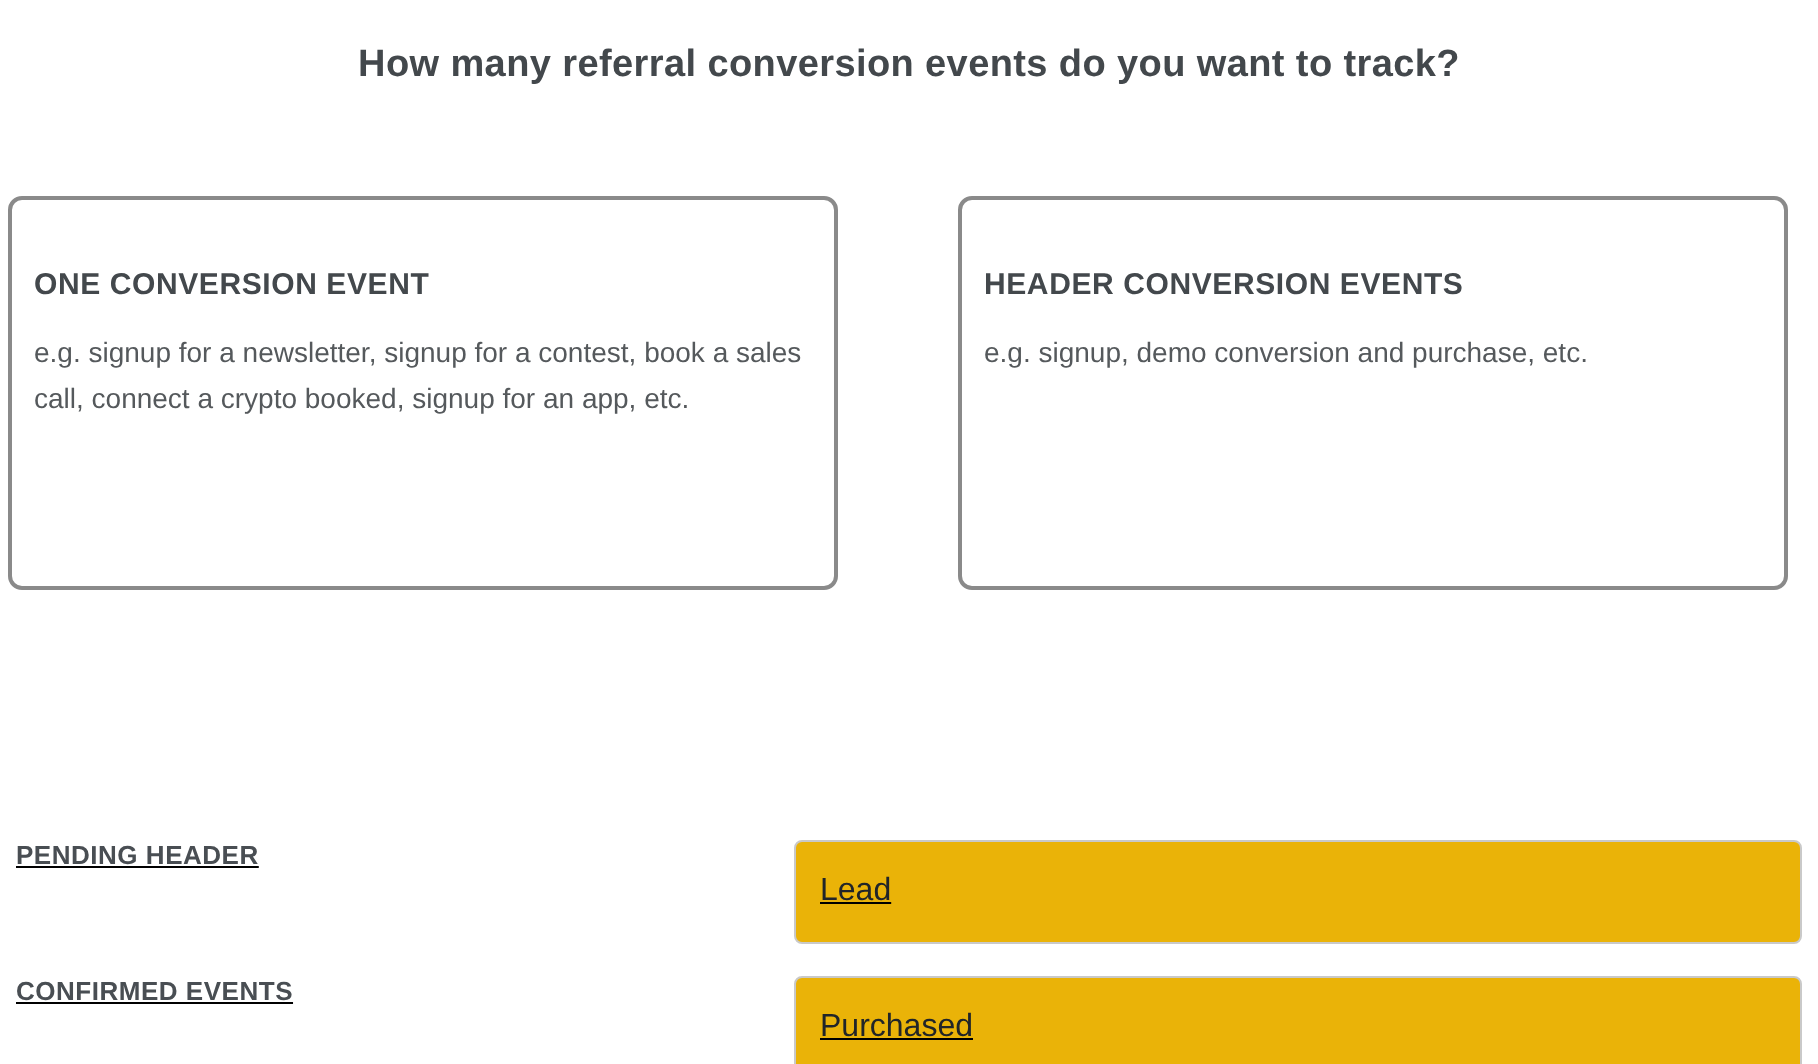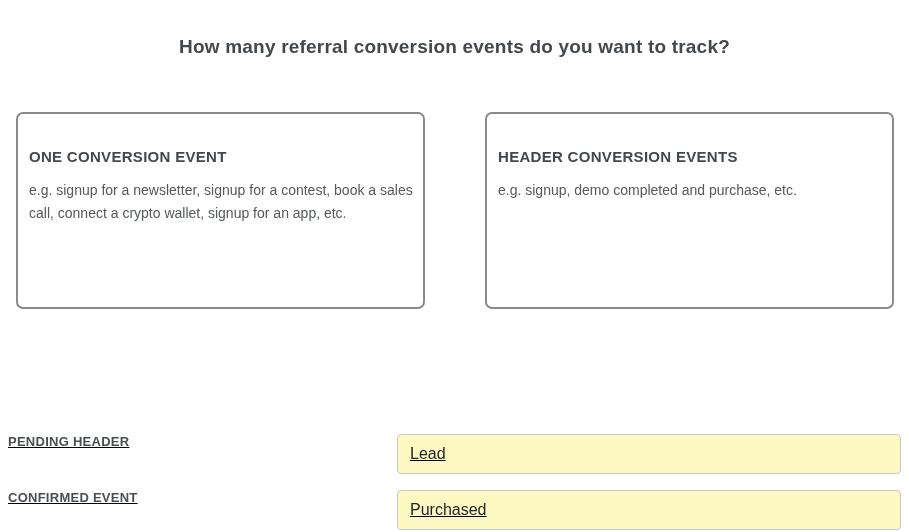--- a/index.html
+++ b/index.html
@@ -3,32 +3,32 @@
 <meta charset="utf-8">
 <style>
   * { box-sizing: border-box; margin: 0; padding: 0; }
   html, body {
     width: 909px; height: 532px;
     background: #ffffff;
     font-family: "Liberation Sans", "DejaVu Sans", sans-serif;
     overflow: hidden;
   }
   .page-title {
-    margin-top: 34px;
+    margin-top: 20px;
     text-align: center;
     font-size: 19px;
     font-weight: 700;
     letter-spacing: 0.2px;
     color: #43484c;
     line-height: 26px;
   }
   .cards-row {
     display: flex;
     gap: 60px;
-    padding: 0 15px 0 16px;
+    padding: 0 15px 0 4px;
     margin-top: 52px;
   }
   .option-card {
     position: relative;
     flex: 1 1 0;
     height: 197px;
     border: 2px solid #8a8a8a;
     border-radius: 7px;
     padding: 32px 10px 0 11px;
     background: #ffffff;
@@ -80,53 +80,53 @@
   }
   .field-label {
     flex: 0 0 389px;
     font-size: 13px;
     font-weight: 600;
     letter-spacing: 0.02em;
     color: #494e53;
   }
   .field-input {
     flex: 1 1 auto;
-    height: 40px;
+    height: 52px;
     border: 1px solid #c9c9c9;
     border-radius: 4px;
     padding: 14px 12px;
     font-family: "Liberation Sans", "DejaVu Sans", sans-serif;
     font-size: 16px;
     color: #212529;
     outline: none;
-    background: #fef9c3;
+    background: #eab308;
   }
 </style>
 </head>
 <body>
 
 <h1 class="page-title">How many referral conversion events do you want to track?</h1>
 
 <div class="cards-row">
 
   <div class="option-card">
     <div class="option-title">ONE CONVERSION EVENT</div>
-    <div class="option-desc">e.g. signup for a newsletter, signup for a contest, book a sales call, connect a crypto wallet, signup for an app, etc.</div>
+    <div class="option-desc">e.g. signup for a newsletter, signup for a contest, book a sales call, connect a crypto booked, signup for an app, etc.</div>
   </div>
 
 
   <div class="option-card">
     <div class="option-title">HEADER CONVERSION EVENTS</div>
-    <div class="option-desc">e.g. signup, demo completed and purchase, etc.</div>
+    <div class="option-desc">e.g. signup, demo conversion and purchase, etc.</div>
   </div>
 
 </div>
 
 <div class="form-section">
   <div class="form-row">
     <label class="field-label">PENDING HEADER</label>
     <input class="field-input" type="text" value="Lead" style="">
   </div>
   <div class="form-row">
-    <label class="field-label">CONFIRMED EVENT</label>
+    <label class="field-label">CONFIRMED EVENTS</label>
     <input class="field-input" type="text" value="Purchased" style="">
   </div>
 </div>
 
 </body></html>

